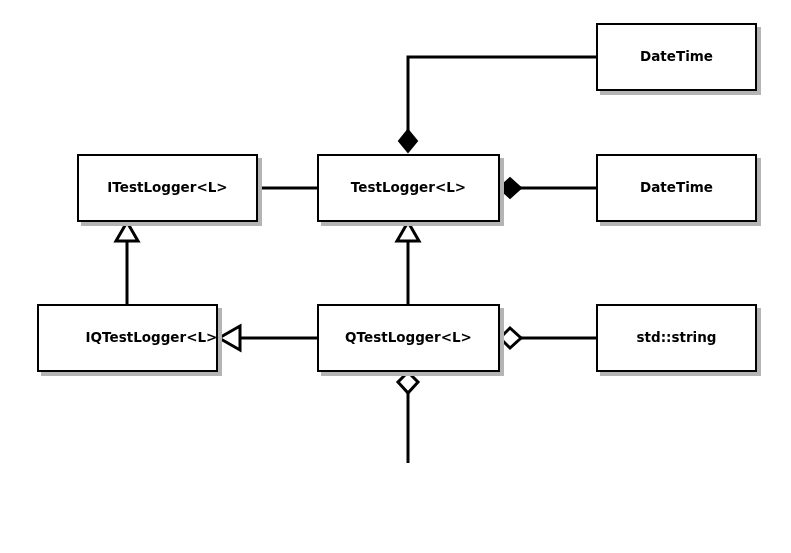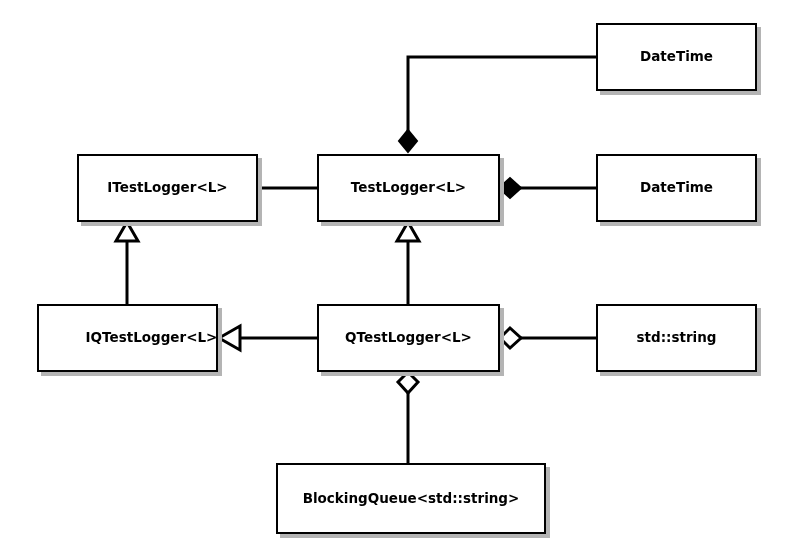--- a/index.html
+++ b/index.html
@@ -117,17 +117,14 @@
   </div>
 
   <div class="uml-class" style="left:317px; top:304px; width:183px; height:68px;">
     <span class="uml-class-name">QTestLogger&lt;L&gt;</span>
   </div>
 
   <div class="uml-class" style="left:596px; top:304px; width:161px; height:68px;">
     <span class="uml-class-name">std::string</span>
   </div>
 
-  <div class="uml-class" style="left:276px; top:463px; width:270px; height:71px;">
-    <span class="uml-class-name">BlockingQueue&lt;std::string&gt;</span>
-  </div>
 
 </div>
 
 </body></html>

